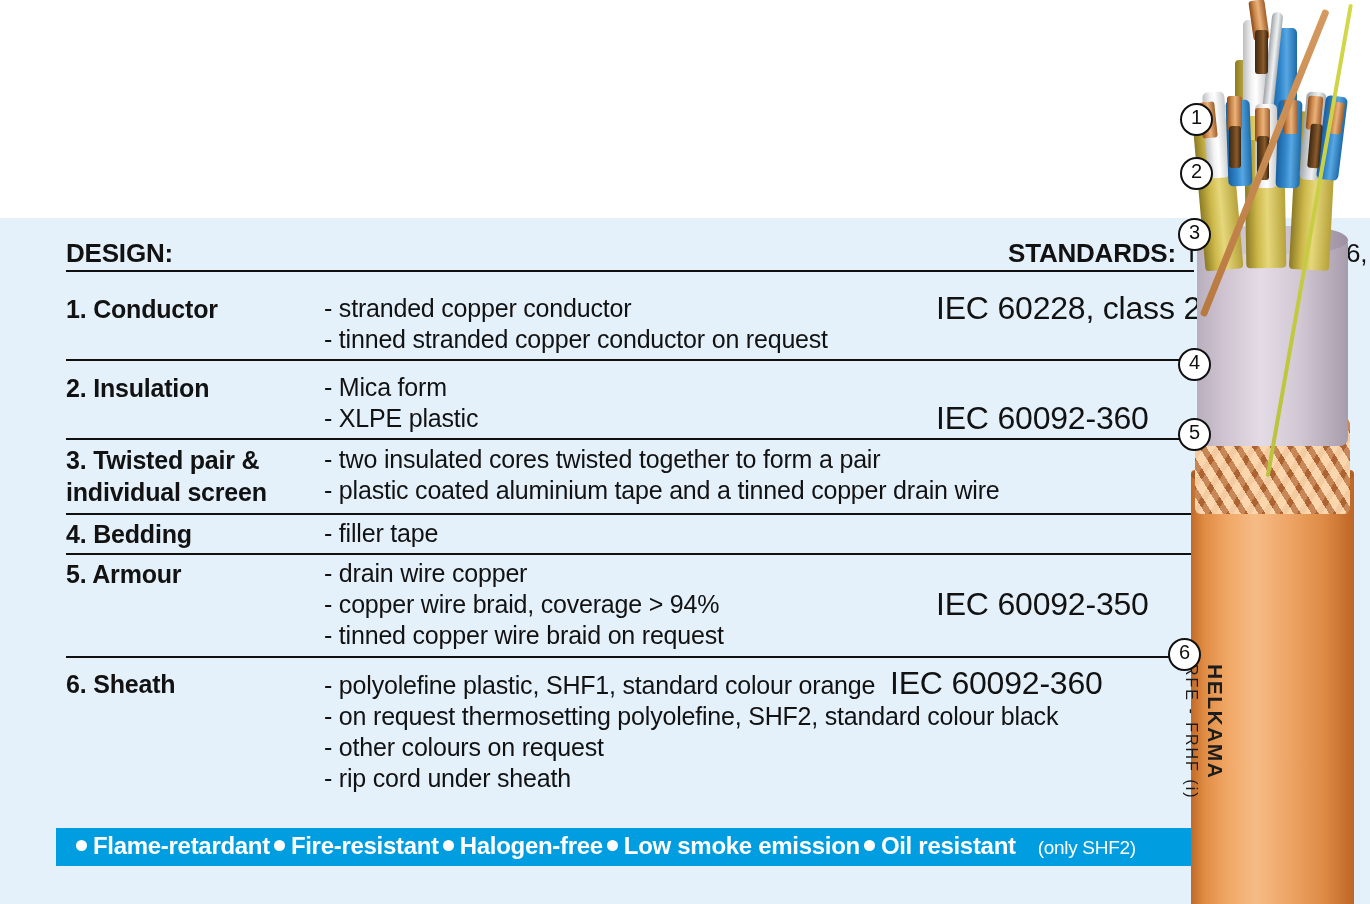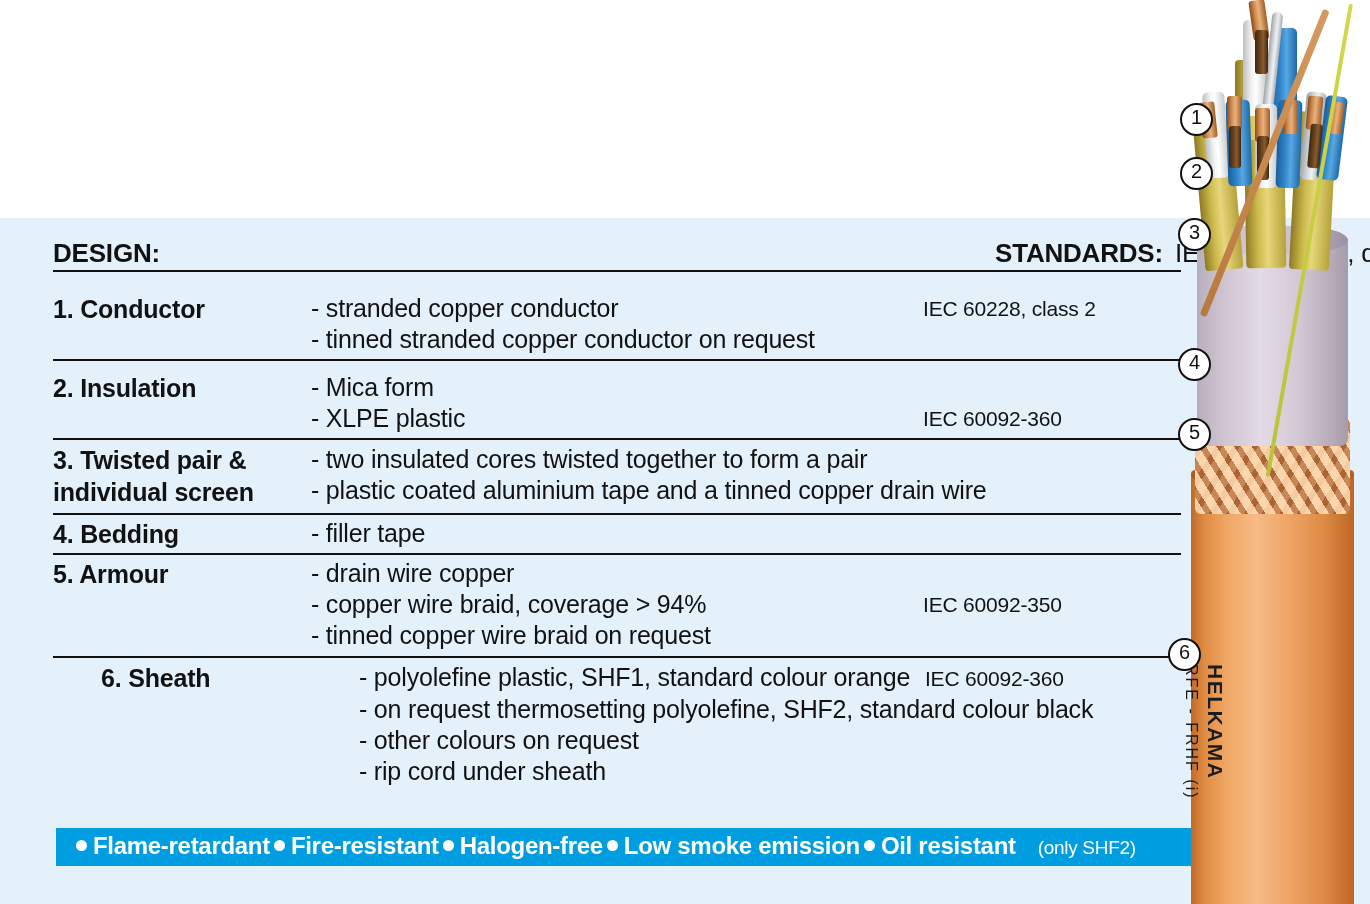--- a/index.html
+++ b/index.html
@@ -26,21 +26,21 @@
     left: 0;
     top: 218px;
     width: 1370px;
     height: 686px;
     background: #e4f1fb;
   }
 
   
   .spec-table {
     position: absolute;
-    left: 53px;
+    left: 66px;
     top: 236px;
     width: 1128px;
   }
 
   .row {
     position: relative;
     display: flex;
     align-items: flex-start;
     border-bottom: 2.5px solid #101010;
     padding-bottom: 2px;
@@ -72,21 +72,21 @@
     display: block;
     white-space: nowrap;
     position: relative;
   }
 
   
   .std {
     position: absolute;
     left: 612px;
     top: 0;
-    font-size: 21px;
+    font-size: 32px;
     line-height: 31px;
     color: #121212;
     white-space: nowrap;
     letter-spacing: -0.2px;
   }
   .std.inline {
     position: static;
     display: inline;
     margin-left: 8px;
   }
@@ -119,21 +119,21 @@
     margin-left: 12px;
   }
 
   
   .row.r-head { padding-bottom: 0px; }
   .row.r1 { padding-top: 21px; padding-bottom: 4px; }
   .row.r2 { padding-top: 11px; padding-bottom: 4px; }
   .row.r3 { padding-top: 4px; padding-bottom: 5px; }
   .row.r4 { padding-top: 3px; padding-bottom: 3px; }
   .row.r5 { padding-top: 3px; padding-bottom: 5px; }
-  .row.r6 { padding-top: 4px; padding-bottom: 4px; margin-left: 48px; }
+  .row.r6 { padding-top: 10px; padding-bottom: 4px; }
 
   
   .feature-banner {
     position: absolute;
     left: 56px;
     top: 828px;
     width: 1242px;
     height: 38px;
     background: #009ee0;
     display: flex;

